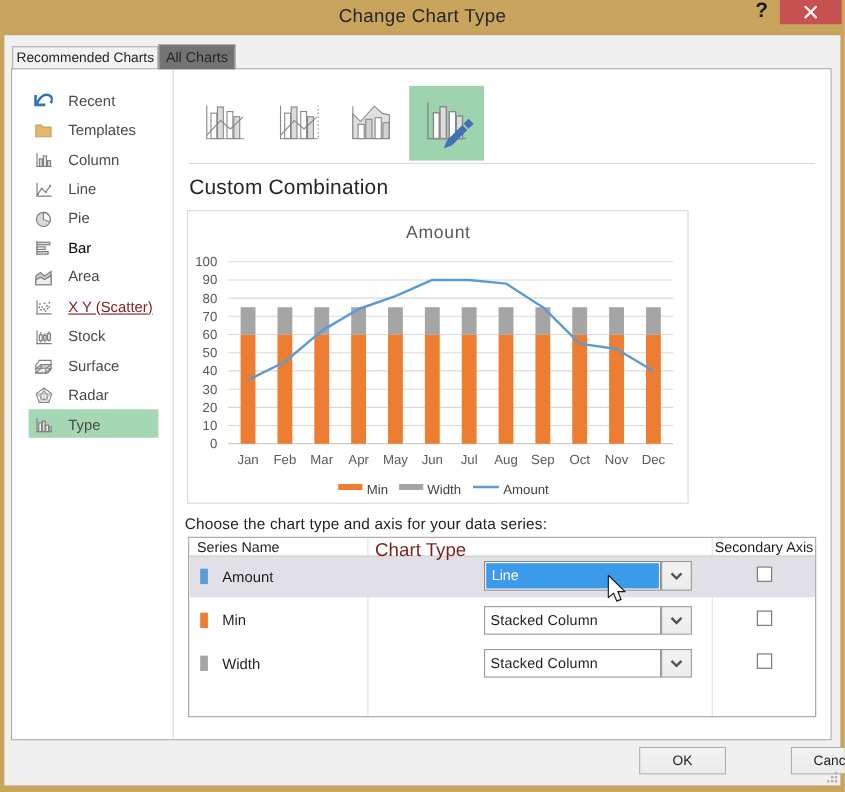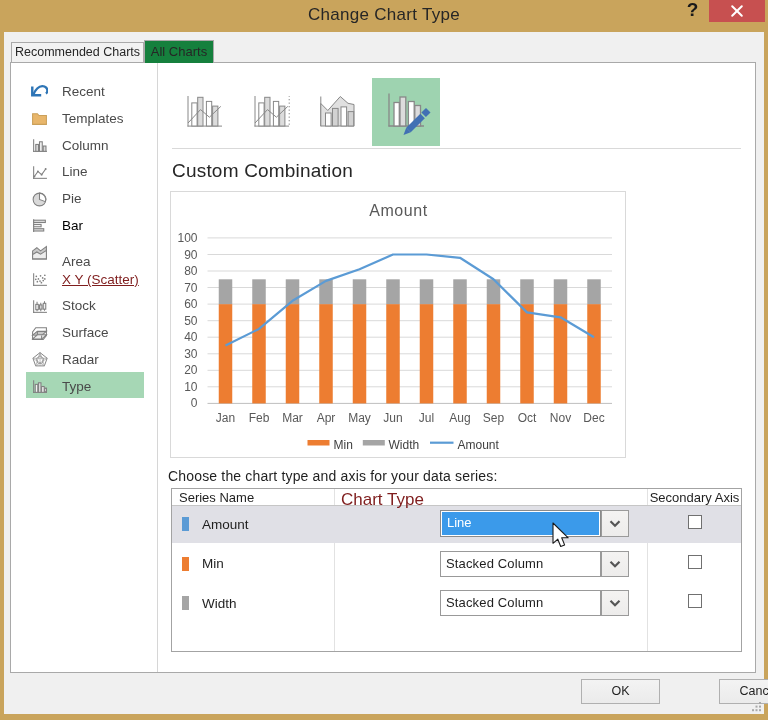--- a/index.html
+++ b/index.html
@@ -16,21 +16,21 @@
     <div class="abs" style="left:0; top:0; width:768px; height:32px; text-align:center; font-size:17px; color:#262626; line-height:30px; letter-spacing:0.3px;">Change Chart Type</div>
     <div class="abs" style="left:684px; top:0; width:17px; height:20px; font-size:19px; font-weight:bold; color:#1a1a1a; text-align:center; line-height:19px;">?</div>
     <div class="abs" style="left:709px; top:0; width:56px; height:22px; background:#c75050;">
       <svg width="56" height="22" viewBox="0 0 56 22">
         <path d="M23.2 6.2 L32.8 15.8 M32.8 6.2 L23.2 15.8" stroke="#ffffff" stroke-width="2" stroke-linecap="round"></path>
       </svg>
     </div>
   </div>
 
   <div class="abs" style="left:11px; top:42px; width:133px; height:20px; background:#f2f2f2; border:1px solid #a9a9a9; border-bottom:none; font-size:12.5px; color:#262626; text-align:center; line-height:19px;">Recommended Charts</div>
-  <div class="abs" style="left:144px; top:40px; width:70px; height:23px; background:#15803d; border:1px solid #a9a9a9; border-bottom:none; z-index:2; font-size:13px; color:#262626; text-align:center; line-height:21px;">All Charts</div>
+  <div class="abs" style="left:144px; top:40px; width:70px; height:23px; background:#737373; border:1px solid #a9a9a9; border-bottom:none; z-index:2; font-size:13px; color:#262626; text-align:center; line-height:21px;">All Charts</div>
 
   <div class="abs" style="left:10px; top:62px; width:746px; height:611px; background:#ffffff; border:1px solid #a9a9a9;"></div>
 
   <div class="abs" style="left:157px; top:63px; width:1px; height:609px; background:#d6d6d6;"></div>
 
   <div id="sidebar">
   <svg class="abs" style="left:31px; top:83.4px;" width="17" height="17" viewBox="0 0 16 16">
       <path d="M1.2,3.2 L1.2,11.6 L9.6,11.6" fill="none" stroke="#2e75b6" stroke-width="2.3"></path>
       <path d="M2.2,10.9 C4.2,6.2 7.0,3.0 10.6,2.9 C13.8,2.85 15.6,5.2 15.4,7.6 C15.3,8.6 14.8,9.4 14.0,9.9" fill="none" stroke="#2e75b6" stroke-width="2.2"></path>
     </svg>
@@ -66,21 +66,21 @@
       <line x1="2.5" y1="2" x2="2.5" y2="14" stroke="#808080"></line>
       <rect x="2.5" y="3" width="11" height="2.2" fill="#d9d9d9" stroke="#808080"></rect>
       <rect x="2.5" y="7" width="7" height="2.2" fill="#f2f2f2" stroke="#808080"></rect>
       <rect x="2.5" y="11" width="9.5" height="2.2" fill="#d9d9d9" stroke="#808080"></rect>
     </svg>
   <div class="abs" style="left:62px; top:217.9px; font-size:13.5px; color:#000000; white-space:nowrap;">Bar</div>
   <svg class="abs" style="left:31px; top:244.2px;" width="17" height="17" viewBox="0 0 16 16">
       <path d="M1.5,14 L1.5,6.5 L5.5,3.5 L9,6.5 L14.5,2.5 L14.5,14 Z" fill="#c9c9c9" stroke="#808080"></path>
       <path d="M1.5,14 L1.5,10 L5.5,7.5 L9,9.5 L14.5,6 L14.5,14 Z" fill="#ededed" stroke="#808080"></path>
     </svg>
-  <div class="abs" style="left:62px; top:254px; font-size:13.5px; color:#4a4a4a; white-space:nowrap;">Area</div>
+  <div class="abs" style="left:62px; top:243px; font-size:13.5px; color:#4a4a4a; white-space:nowrap;">Area</div>
   <svg class="abs" style="left:31px; top:271.0px;" width="17" height="17" viewBox="0 0 16 16">
       <line x1="2.5" y1="2" x2="2.5" y2="14" stroke="#808080"></line>
       <line x1="2" y1="13.5" x2="15" y2="13.5" stroke="#808080"></line>
       <circle cx="5" cy="5" r="0.8" fill="#808080"></circle>
       <circle cx="7" cy="7.5" r="0.8" fill="#808080"></circle>
       <circle cx="9" cy="4.5" r="0.8" fill="#808080"></circle>
       <circle cx="11" cy="6.5" r="0.8" fill="#808080"></circle>
       <circle cx="13" cy="4" r="0.8" fill="#808080"></circle>
       <circle cx="6" cy="10" r="0.8" fill="#808080"></circle>
       <circle cx="8.5" cy="9.5" r="0.8" fill="#808080"></circle>

